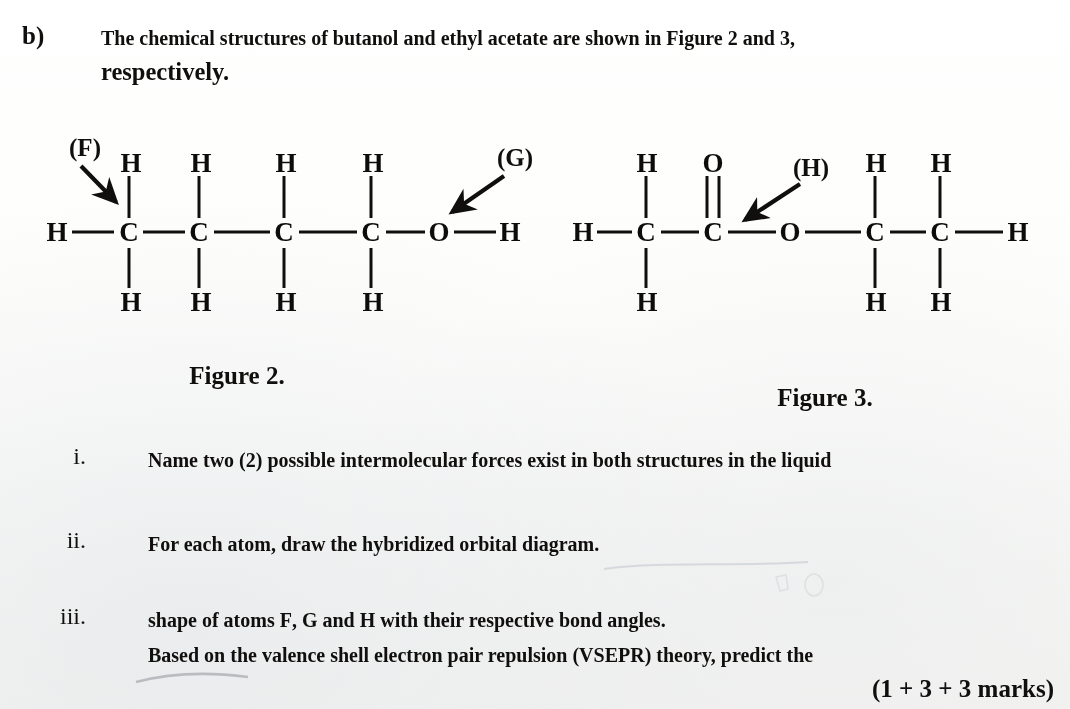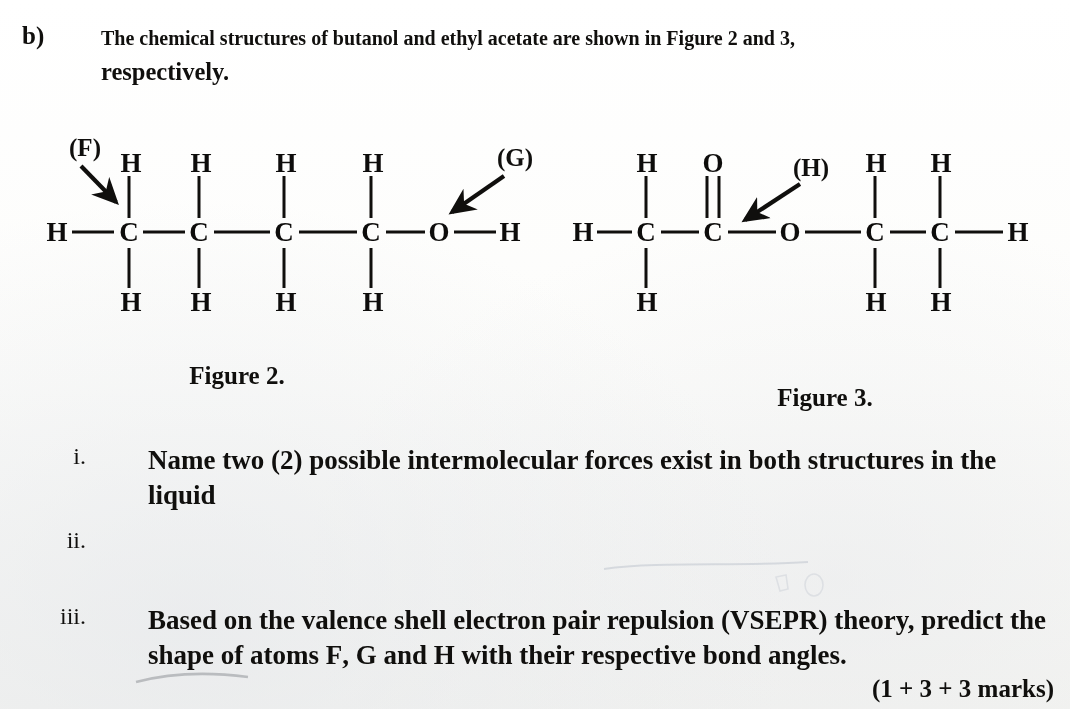--- a/index.html
+++ b/index.html
@@ -115,21 +115,21 @@
     font-size: 24px;
     font-weight: 500;
     text-align: right;
     width: 48px;
     left: 38px;
   }
   .roman-body {
     position: absolute;
     left: 148px;
     width: 905px;
-    font-size: 27px;
+    font-size: 20px;
     line-height: 35px;
     font-weight: 600;
   }
   .roman-body b { font-weight: 800; }
 
   .marks {
     position: absolute;
     right: 16px;
     bottom: 6px;
     font-size: 25px;
@@ -269,28 +269,29 @@
 <div class="roman-item" style="top:443px;">
   <div class="roman-num">i.</div>
   <div class="roman-body">
     <div>Name two (2) possible intermolecular forces exist in both structures in the liquid</div>
   </div>
 </div>
 
 <div class="roman-item" style="top:527px;">
   <div class="roman-num">ii.</div>
   <div class="roman-body">
+    <div>For each atom, draw the hybridized orbital diagram.</div>
   </div>
 </div>
 
 <div class="roman-item" style="top:603px;">
   <div class="roman-num">iii.</div>
   <div class="roman-body">
+    <div>shape of atoms <b>F</b>, <b>G</b> and <b>H</b> with their respective bond angles.</div>
     <div>Based on the valence shell electron pair repulsion (VSEPR) theory, predict the</div>
-    <div>shape of atoms <b>F</b>, <b>G</b> and <b>H</b> with their respective bond angles.</div>
   </div>
 </div>
 
 <div class="marks">(1 + 3 + 3 marks)</div>
 
 <svg class="smudge" style="left:600px; top:555px; width:300px; height:45px;" viewBox="0 0 300 45">
   <path d="M4,14 C60,6 140,12 208,7" stroke="#9aa4b4" stroke-width="2" fill="none"></path>
   <path d="M176,22 l4,14 l8,-2 l-2,-14 z" stroke="#b6bcc8" stroke-width="1.6" fill="none"></path>
   <ellipse cx="214" cy="30" rx="9" ry="11" stroke="#b6bcc8" stroke-width="1.6" fill="none"></ellipse>
 </svg>

